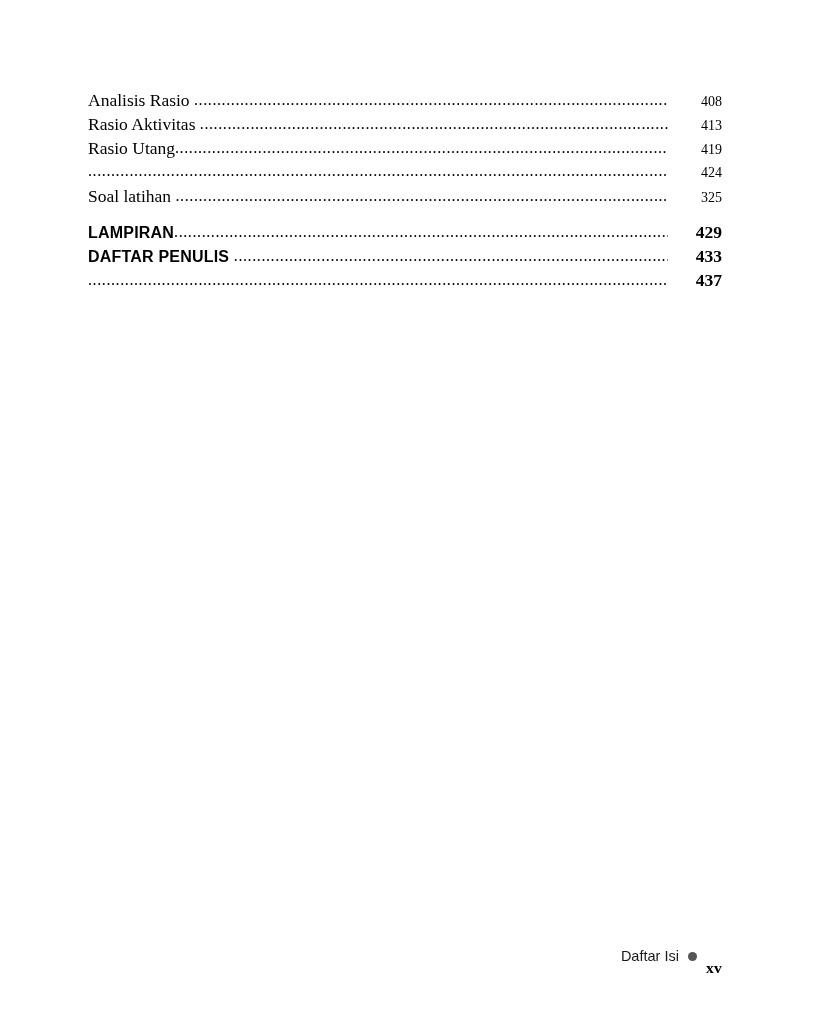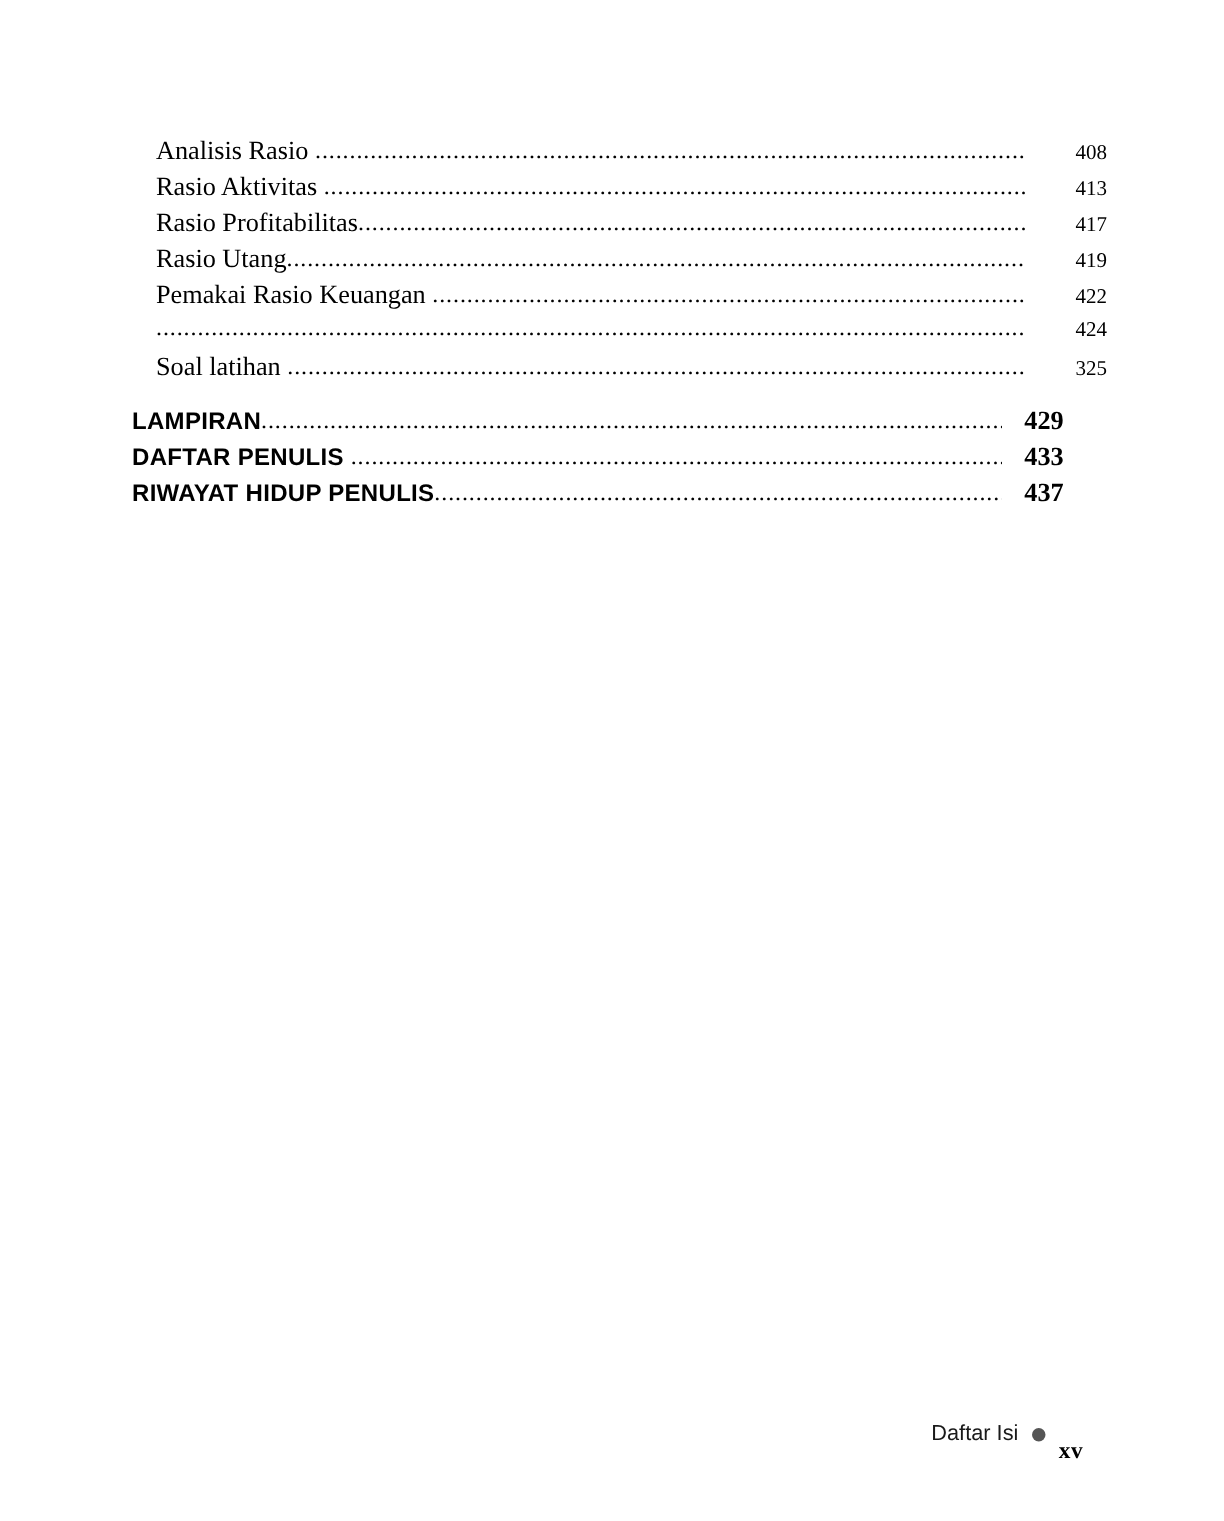--- a/index.html
+++ b/index.html
@@ -63,21 +63,20 @@
     flex: 0 0 52px;
     text-align: right;
   }
 
   
   .group-serif .toc-row {
     font-family: "Liberation Serif", serif;
     font-size: 17.5px;
     line-height: 24px;
     height: 24px;
-    margin-left: 16px;
   }
   .group-serif .toc-title {
     font-size: 17.5px;
   }
   .group-serif .toc-leader {
     font-size: 16px;
   }
   .group-serif .toc-page {
     font-size: 14px;
   }
@@ -100,21 +99,20 @@
   }
   .group-sans .toc-leader {
     font-family: "Liberation Serif", serif;
     font-size: 16px;
     font-weight: normal;
   }
   .group-sans .toc-page {
     font-family: "Liberation Serif", serif;
     font-size: 17.5px;
     font-weight: bold;
-    text-align: center;
   }
 
   
   .footer {
     position: absolute;
     right: 94px;
     bottom: 37px;
     display: flex;
     align-items: center;
     gap: 9px;
@@ -156,37 +154,27 @@
         <span class="toc-page">408</span>
       </div>
 
 
       <div class="toc-row">
         <span class="toc-title">Rasio Aktivitas </span>
         <span class="toc-leader"></span>
         <span class="toc-page">413</span>
       </div>
 
-      <div class="toc-row">
-        <span class="toc-title">Rasio Profitabilitas</span>
-        <span class="toc-leader"></span>
-        <span class="toc-page">417</span>
-      </div>
 
       <div class="toc-row">
         <span class="toc-title">Rasio Utang</span>
         <span class="toc-leader"></span>
         <span class="toc-page">419</span>
       </div>
 
-      <div class="toc-row">
-        <span class="toc-title">Pemakai Rasio Keuangan </span>
-        <span class="toc-leader"></span>
-        <span class="toc-page">422</span>
-      </div>
 
       <div class="toc-row">
         <span class="toc-leader"></span>
         <span class="toc-page">424</span>
       </div>
 
       <div class="toc-row">
         <span class="toc-title">Soal latihan </span>
         <span class="toc-leader"></span>
         <span class="toc-page">325</span>
@@ -202,21 +190,20 @@
         <span class="toc-page">429</span>
       </div>
 
       <div class="toc-row">
         <span class="toc-title">DAFTAR PENULIS </span>
         <span class="toc-leader"></span>
         <span class="toc-page">433</span>
       </div>
 
       <div class="toc-row">
-        <span class="toc-title">RIWAYAT HIDUP PENULIS</span>
         <span class="toc-leader"></span>
         <span class="toc-page">437</span>
       </div>
 
     </div>
 
   </div>
 
   <div class="footer">
     <span class="footer-label">Daftar Isi</span>

